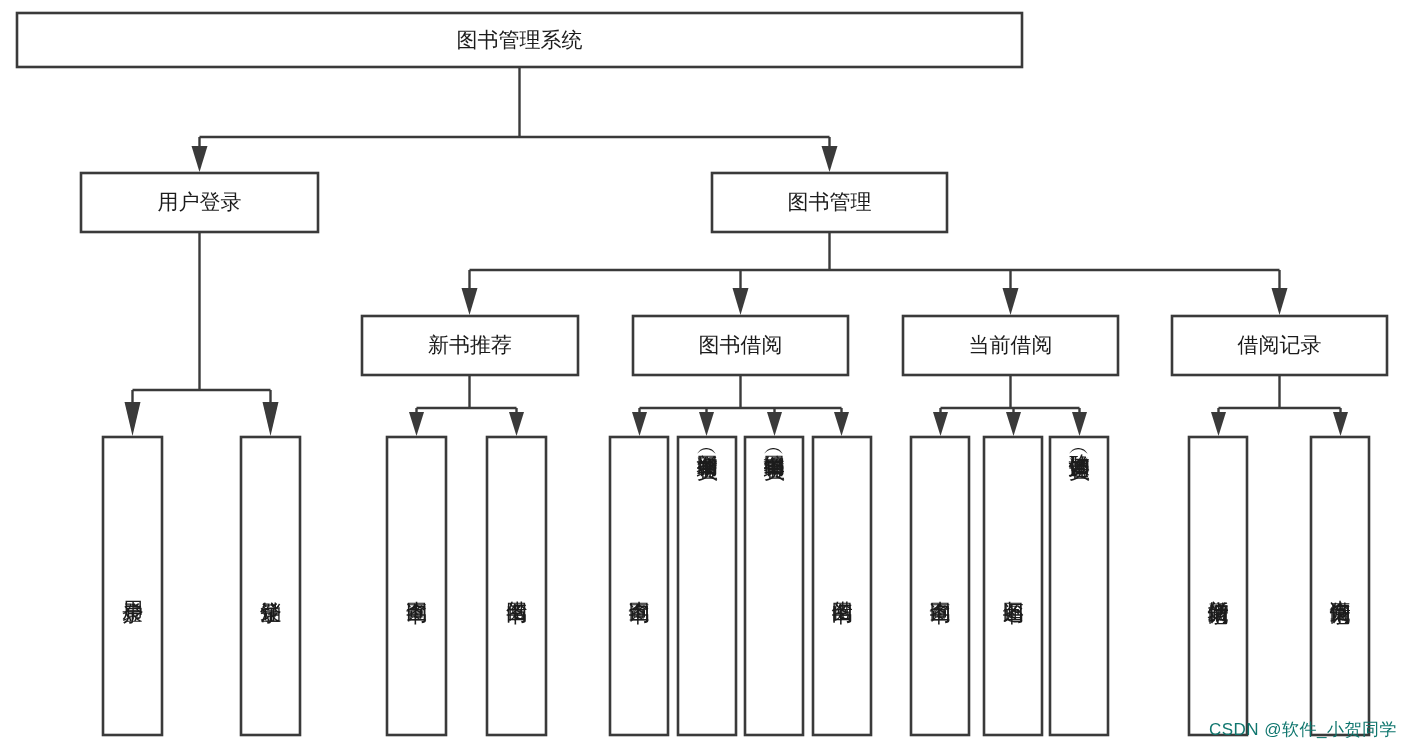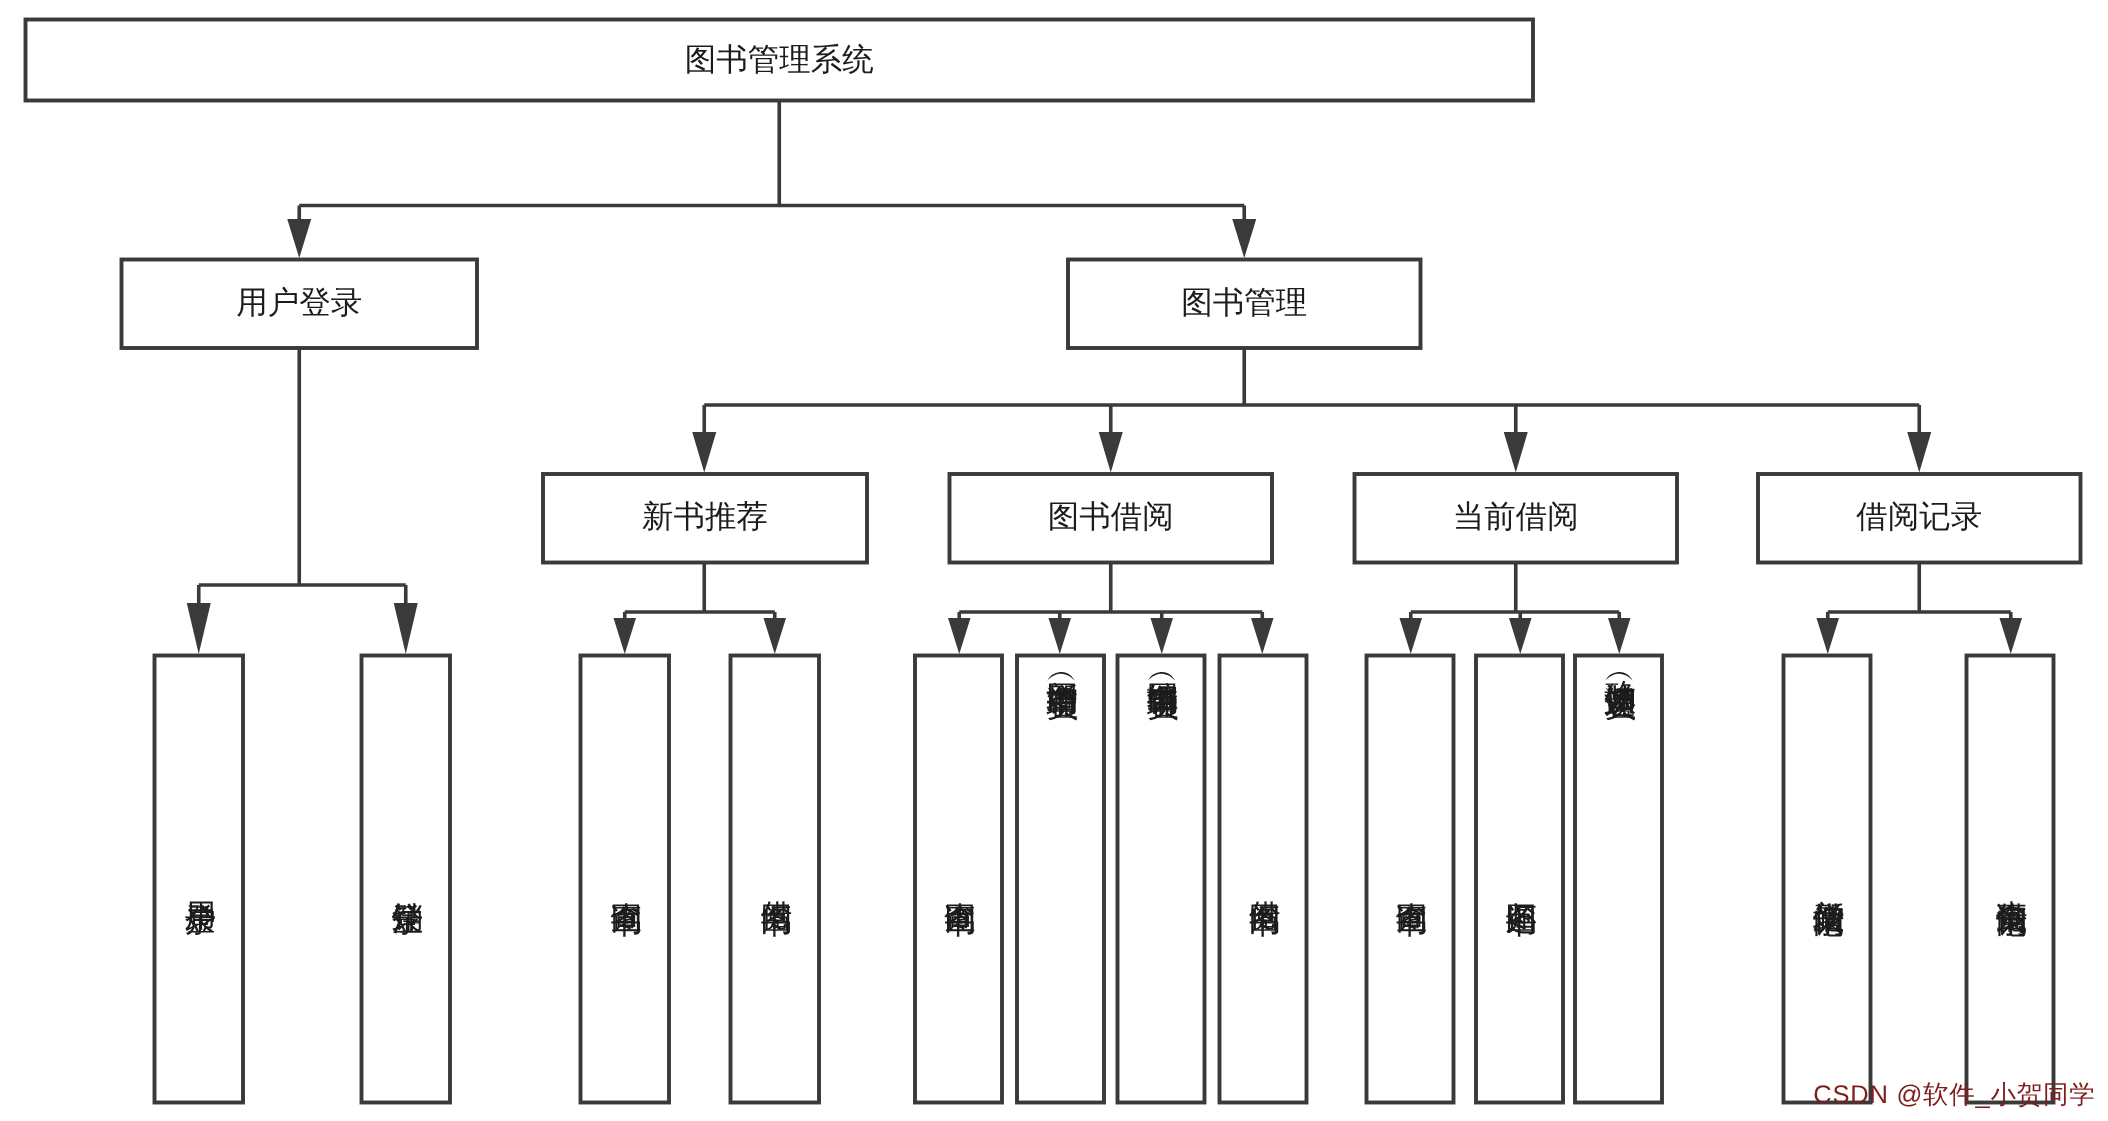--- a/index.html
+++ b/index.html
@@ -65,21 +65,21 @@
     letter-spacing: 1px;
     white-space: nowrap;
     text-align: center;
   }
   .watermark {
     position: absolute;
     right: 8px;
     bottom: 6px;
     font-family: "Liberation Sans", "DejaVu Sans", sans-serif;
     font-size: 17px;
-    color: #7f1d1d;
+    color: #0f766e;
     letter-spacing: 0.5px;
     white-space: nowrap;
     text-align: center;
   }
 </style>
 </head>
 <body>
 
 <svg id="diagram" viewBox="0 0 1405 747" xmlns="http://www.w3.org/2000/svg">
 

